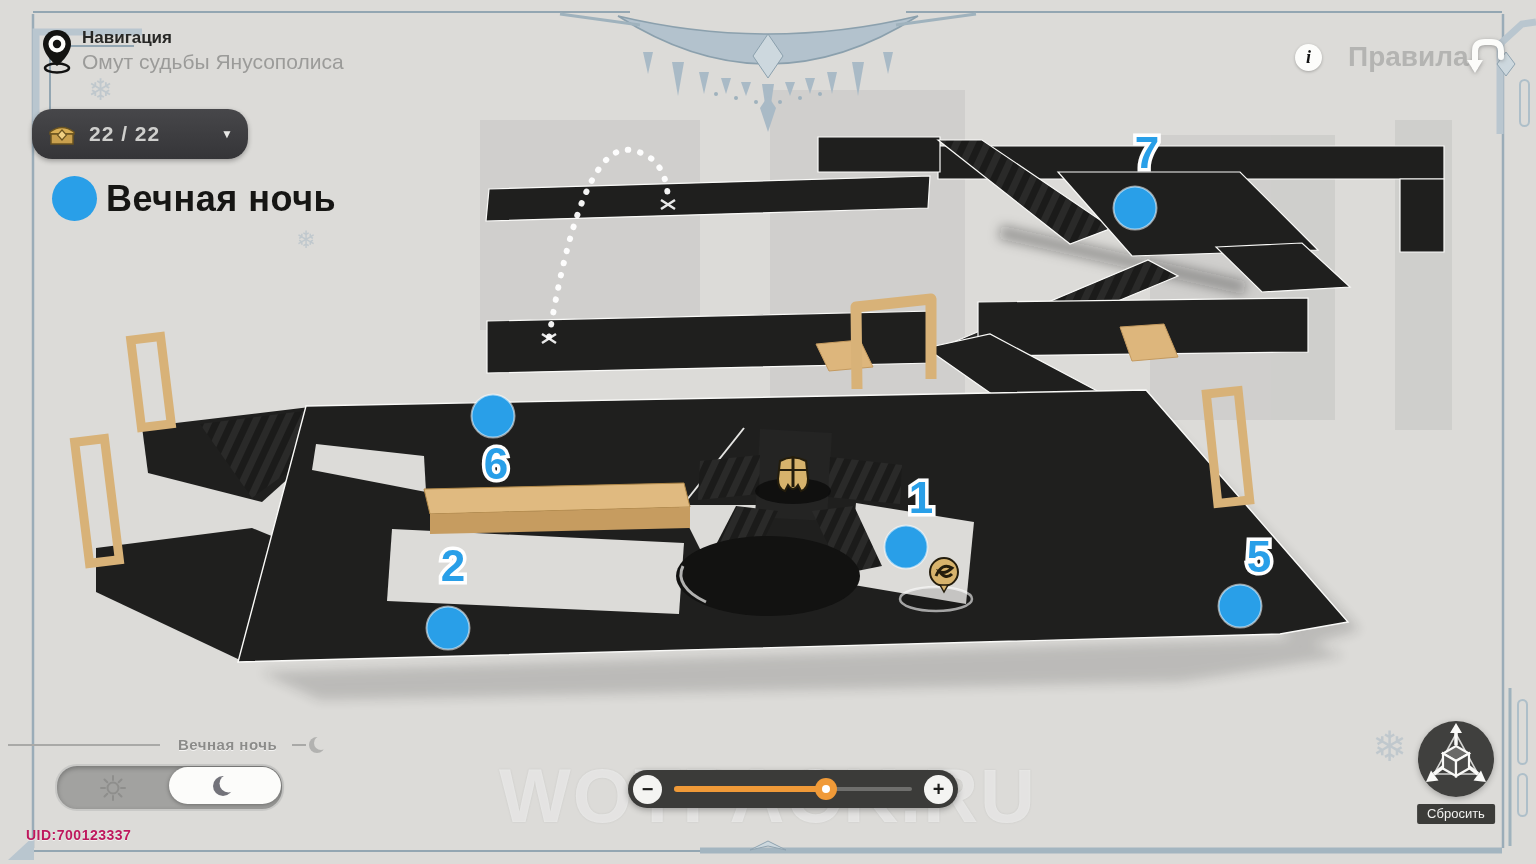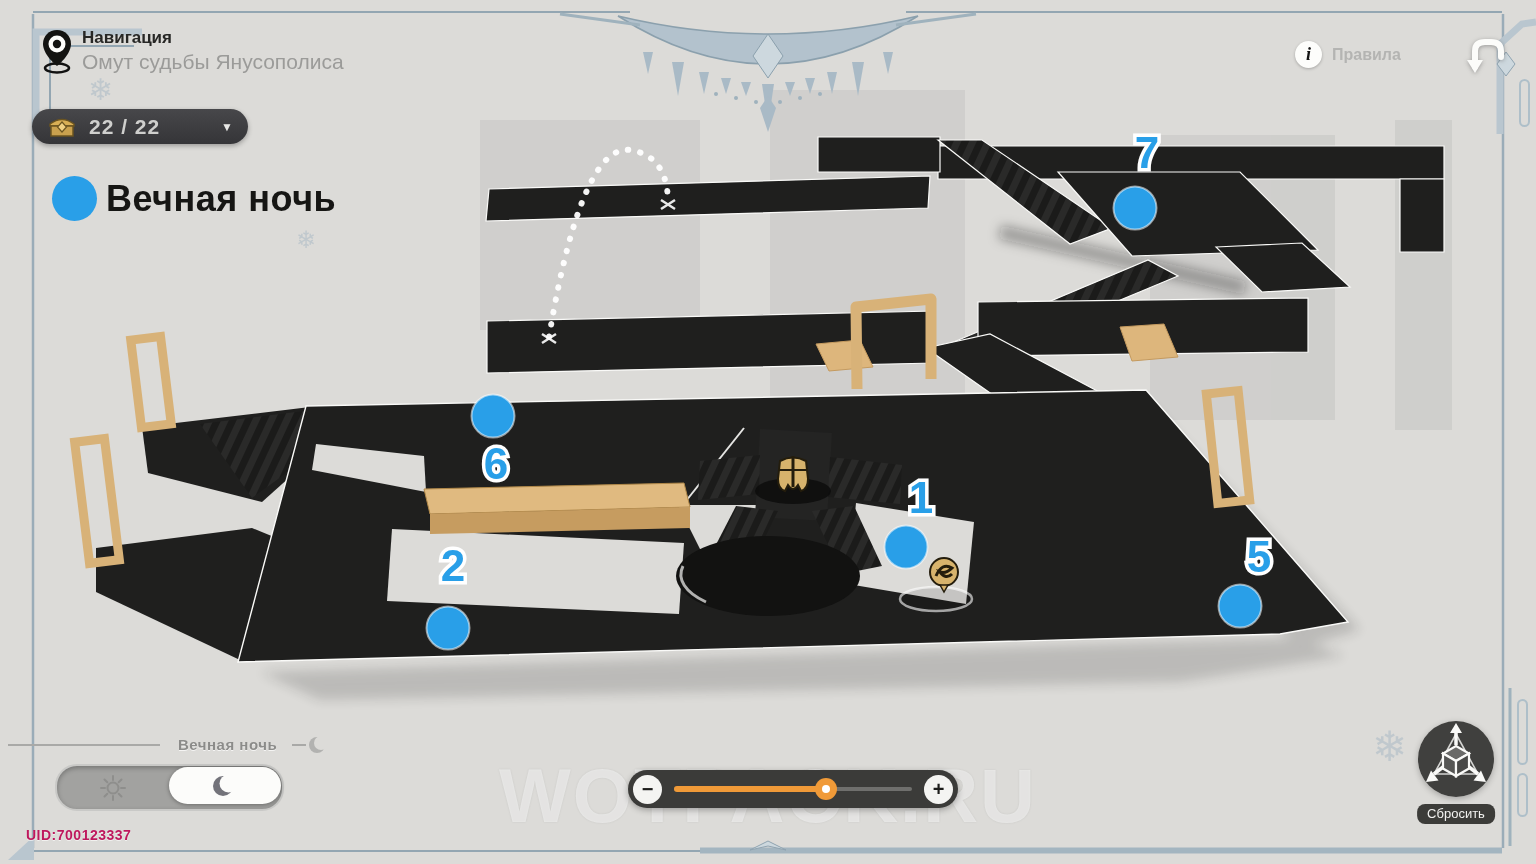--- a/index.html
+++ b/index.html
@@ -6,35 +6,35 @@
   #screen{position:relative;width:1536px;height:864px;background:#dcdbd8;overflow:hidden;
           font-family:"Liberation Sans",sans-serif;}
   svg{display:block;}
   .abs{position:absolute;}
 
   
   .hdr{position:absolute;left:40px;top:28px;display:flex;gap:8px;align-items:flex-start;}
   .hdr-title{font-size:17px;font-weight:bold;color:#272725;line-height:20px;}
   .hdr-sub{font-size:21px;color:#9b9b99;margin-top:2px;}
 
-  .chest{position:absolute;left:32px;top:109px;width:216px;height:35px;border-radius:20px;
+  .chest{position:absolute;left:32px;top:109px;width:216px;height:50px;border-radius:20px;
          background:linear-gradient(#47474a,#353538);display:flex;align-items:center;
          box-shadow:0 2px 5px rgba(0,0,0,.3);cursor:pointer;}
   .chest-count{color:#cfcfcd;font-size:21px;font-weight:bold;margin-left:12px;flex:1;letter-spacing:1px;}
   .chev{margin-right:15px;color:#e8e8e6;font-size:12px;}
 
   .legend{position:absolute;left:52px;top:176px;display:flex;align-items:center;gap:9px;}
   .legend-dot{width:45px;height:45px;border-radius:50%;background:#299fe8;}
   .legend-label{font-size:36px;font-weight:800;color:#161614;letter-spacing:.5px;}
 
   .rules{position:absolute;left:1295px;top:41px;display:flex;align-items:center;gap:10px;cursor:pointer;}
   .info-i{width:27px;height:27px;border-radius:50%;background:#fdfdfb;color:#141414;display:flex;
           align-items:center;justify-content:center;font:bold italic 18px "Liberation Serif",serif;
           box-shadow:0 1px 3px rgba(0,0,0,.25);}
-  .rules-label{font-size:16px;color:#b4b4b2;font-weight:600;}
+  .rules-label{font-size:28px;color:#b4b4b2;font-weight:600;margin-left:16px;}
   .back{position:absolute;left:1463px;top:33px;width:48px;height:44px;cursor:pointer;
         filter:drop-shadow(0 1px 2px rgba(90,90,90,.5));}
 
   
   .mode-row{position:absolute;left:8px;top:736px;width:330px;height:18px;}
   .mode-line{position:absolute;top:8px;height:2px;background:#a9a9a7;}
   .mode-label{position:absolute;left:170px;top:0;font-size:15px;font-weight:bold;color:#8c8c8a;
               text-shadow:0 1px 0 rgba(255,255,255,.7);letter-spacing:.5px;}
   .toggle{position:absolute;left:55px;top:764px;width:225px;height:43px;border-radius:22px;
           background:#a2a2a0;border:2px solid #c9c9c7;box-shadow:inset 0 2px 5px rgba(0,0,0,.28);
@@ -49,21 +49,21 @@
         align-items:center;justify-content:center;font-weight:bold;font-size:20px;color:#1d1d1b;cursor:pointer;}
   .strack{position:relative;flex:1;height:4px;background:#6f6f6d;border-radius:2px;margin:0 7px;cursor:pointer;}
   .sfill{position:absolute;left:0;top:-1px;height:6px;background:#f09a38;border-radius:3px;}
   .shandle{position:absolute;top:50%;transform:translate(-50%,-50%);width:22px;height:22px;
            border-radius:50%;background:#f09a38;cursor:grab;}
   .shandle::after{content:'';position:absolute;left:7px;top:7px;width:8px;height:8px;border-radius:50%;background:#fff;}
 
   .reset-btn{position:absolute;left:1418px;top:721px;width:76px;height:76px;border-radius:50%;
              background:rgba(52,52,50,.93);cursor:pointer;box-shadow:0 2px 6px rgba(0,0,0,.25);}
   .reset-label{position:absolute;left:1456px;top:804px;transform:translateX(-50%);background:rgba(42,42,40,.9);
-               color:#f2f2f0;font-size:13px;padding:2px 10px 3px;border-radius:8px;white-space:nowrap;}
+               color:#f2f2f0;font-size:13px;padding:2px 10px 3px;border-radius:2px;white-space:nowrap;}
 
   .uid{position:absolute;left:26px;top:827px;font-size:14px;font-weight:bold;color:#be185d;
        text-shadow:0 1px 0 rgba(255,255,255,.6);letter-spacing:.5px;}
 
   .watermark{position:absolute;left:768px;top:795px;transform:translate(-50%,-50%);
              font-size:76px;font-weight:bold;letter-spacing:2px;color:rgba(255,255,255,.5);
              text-shadow:0 0 2px rgba(120,120,120,.2);pointer-events:none;white-space:nowrap;}
 
   .snow{position:absolute;color:rgba(150,172,190,.4);pointer-events:none;}
 

